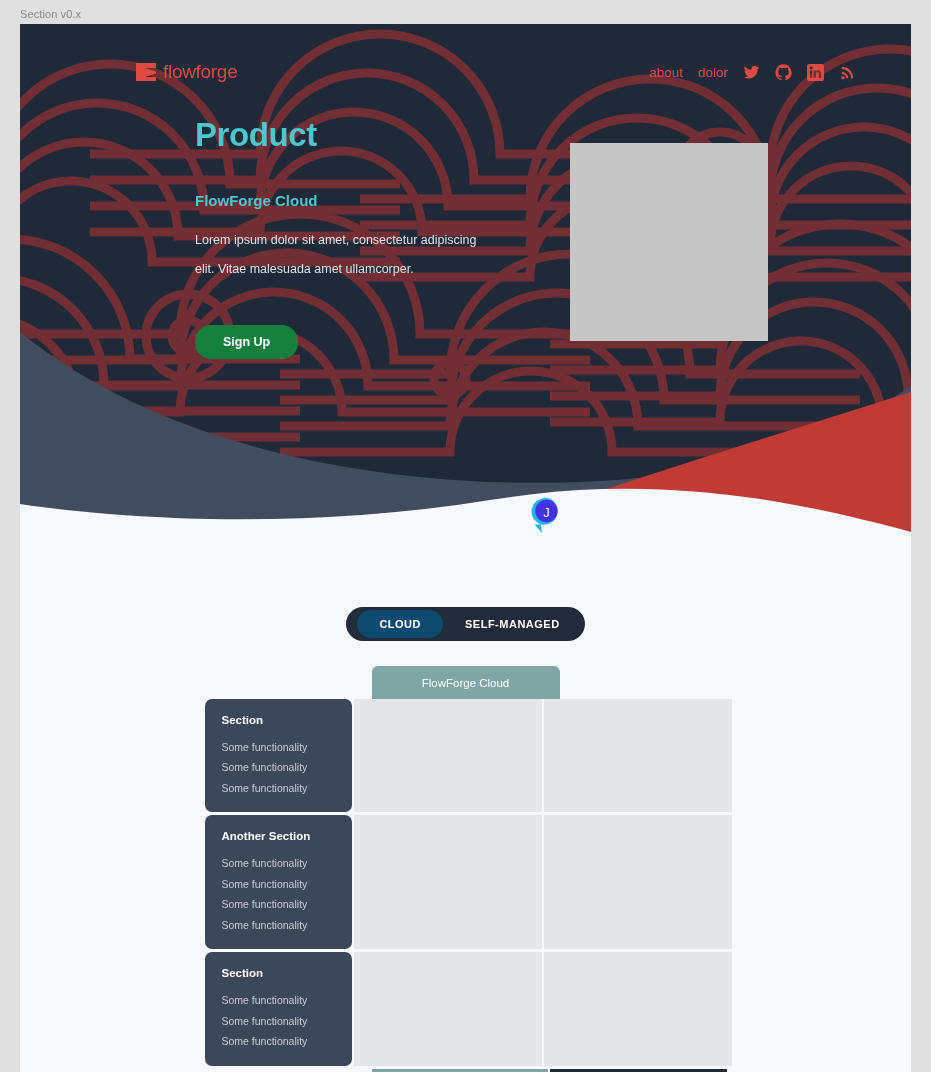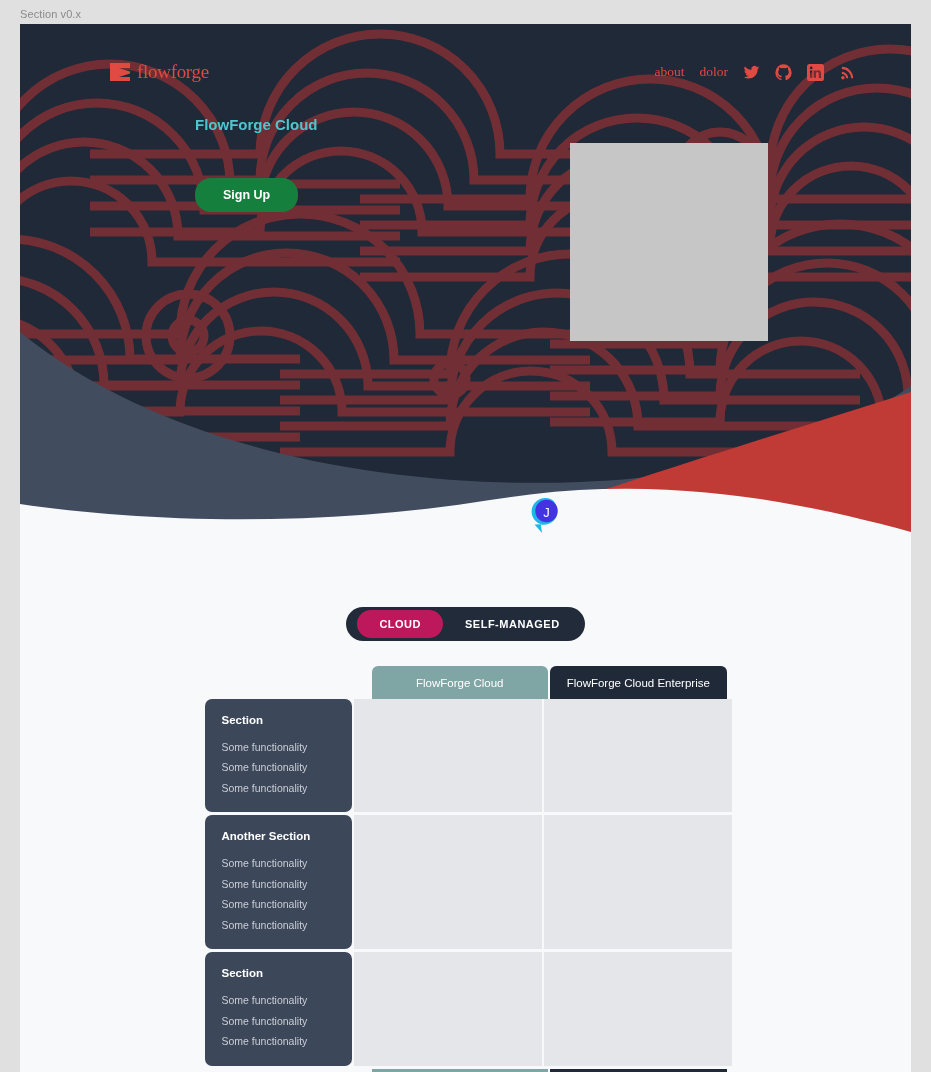--- a/index.html
+++ b/index.html
@@ -55,23 +55,22 @@
     width: 891px;
     height: 230px;
   }
 
   
   .nav {
     position: relative;
     z-index: 5;
     display: flex;
     align-items: center;
-    padding: 26px 40px 0 90px;
+    padding: 26px 40px 0 116px;
     height: 70px;
-    font-family: Liberation Serif, serif;
   }
 
   .logo {
     display: flex;
     align-items: center;
     gap: 7px;
   }
   .logo-mark { width: 20px; height: 20px; display: block; }
   .logo-text {
     color: #e04a43;
@@ -179,21 +178,21 @@
     font-weight: bold;
     letter-spacing: 0.5px;
     color: #ffffff;
     padding: 8px 22px;
     border-radius: 15px;
     cursor: pointer;
     border: none;
     background: transparent;
     font-family: "Liberation Sans", sans-serif;
   }
-  .toggle-opt.active { background: #be185d; margin-left: 8px; }
+  .toggle-opt.active { background: #0c4a6e; margin-left: 8px; }
 
   
   .compare {
     margin: 25px auto 0;
     width: 522px;
     position: relative;
   }
 
   .compare-head {
     display: flex;
@@ -358,21 +357,23 @@
         <span class="nav-icon">
           <svg viewBox="0 0 24 24" width="17" height="17">
               <path d="M4 11a9 9 0 0 1 9 9h-3a6 6 0 0 0-6-6v-3zm0-7a16 16 0 0 1 16 16h-3A13 13 0 0 0 4 7V4zm1.5 13a2.5 2.5 0 1 1 0 5 2.5 2.5 0 0 1 0-5z"></path>
             </svg>
         </span>
       </div>
     </nav>
 
     <div class="hero-body">
       <div class="hero-left">
+        <h1 class="hero-title">Product</h1>
         <h2 class="hero-sub">FlowForge Cloud</h2>
+        <p class="hero-p">Lorem ipsum dolor sit amet, consectetur adipiscing elit. Vitae malesuada amet ullamcorper.</p>
         <button class="signup-hero">Sign Up</button>
       </div>
       <div class="hero-image"></div>
     </div>
 
     <svg class="cursor-marker" viewBox="0 0 33 38">
       <path d="M16.5 1C8.8 1 2.6 7 2.6 14.4c0 6 4 11 9.6 12.9l-6.6 0.2 7.4 8.6 -1.2 -8.6c0.9 0.2 1.8 0.2 2.7 0.2 7.7 0 13.9-6 13.9-13.3S24.2 1 16.5 1z" fill="#1fb6e8"></path>
       <circle cx="17.5" cy="14" r="11.2" fill="#4433e0"></circle>
       <text x="17.5" y="19.5" font-family="Liberation Sans, sans-serif" font-size="13" fill="#ffffff" text-anchor="middle">J</text>
     </svg>
@@ -382,21 +383,20 @@
     <div class="toggle">
       <button class="toggle-opt active">CLOUD</button>
       <button class="toggle-opt">SELF-MANAGED</button>
     </div>
   </div>
 
   <div class="compare">
 
     <div class="compare-head">
       <div class="col-head cloud">FlowForge Cloud</div>
-      <div class="col-head enterprise">FlowForge Cloud Enterprise</div>
     </div>
 
     <div class="section-row">
       <div class="section-label">
         <div class="section-title">Section</div>
         <div class="feature-item">Some functionality</div>
         <div class="feature-item">Some functionality</div>
         <div class="feature-item">Some functionality</div>
       </div>
       <div class="section-cell"></div>

